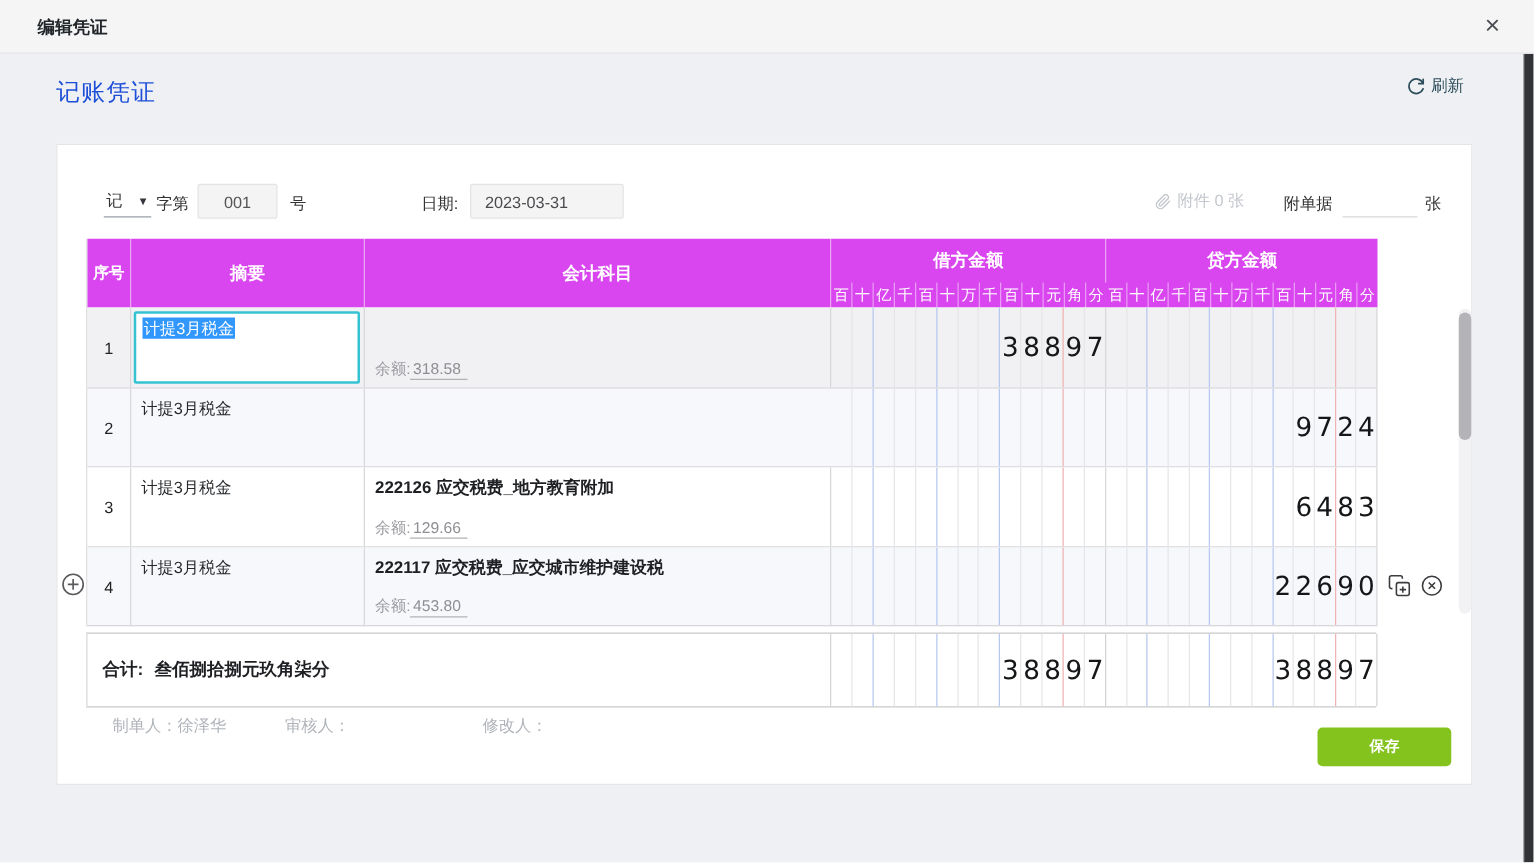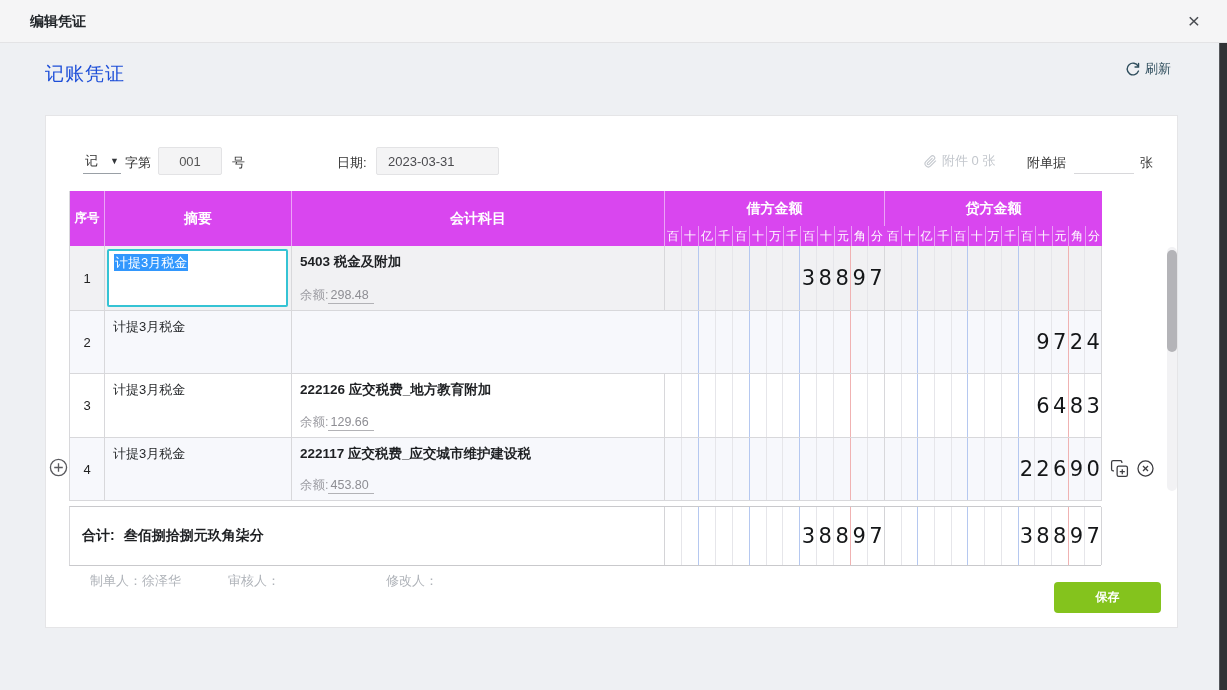--- a/index.html
+++ b/index.html
@@ -174,22 +174,21 @@
       </div>
 
       <div class="trow r1">
         <div class="cell c-seq">1</div>
         <div class="cell c-sum">
           <div class="edit-box">
             <span class="sel">计提3月税金</span>
           </div>
         </div>
         <div class="cell c-acct">
-          <div class="acct-name">5403 税金及附加</div>
-          <div class="bal"><span>余额:</span><span class="balv">298.48</span></div>
+          <div class="bal"><span>余额:</span><span class="balv">318.58</span></div>
         </div>
         <div class="cell c-debit">
             <div class="amt">
               <span></span>
               <span></span>
               <span></span>
               <span></span>
               <span></span>
               <span></span>
               <span></span>

